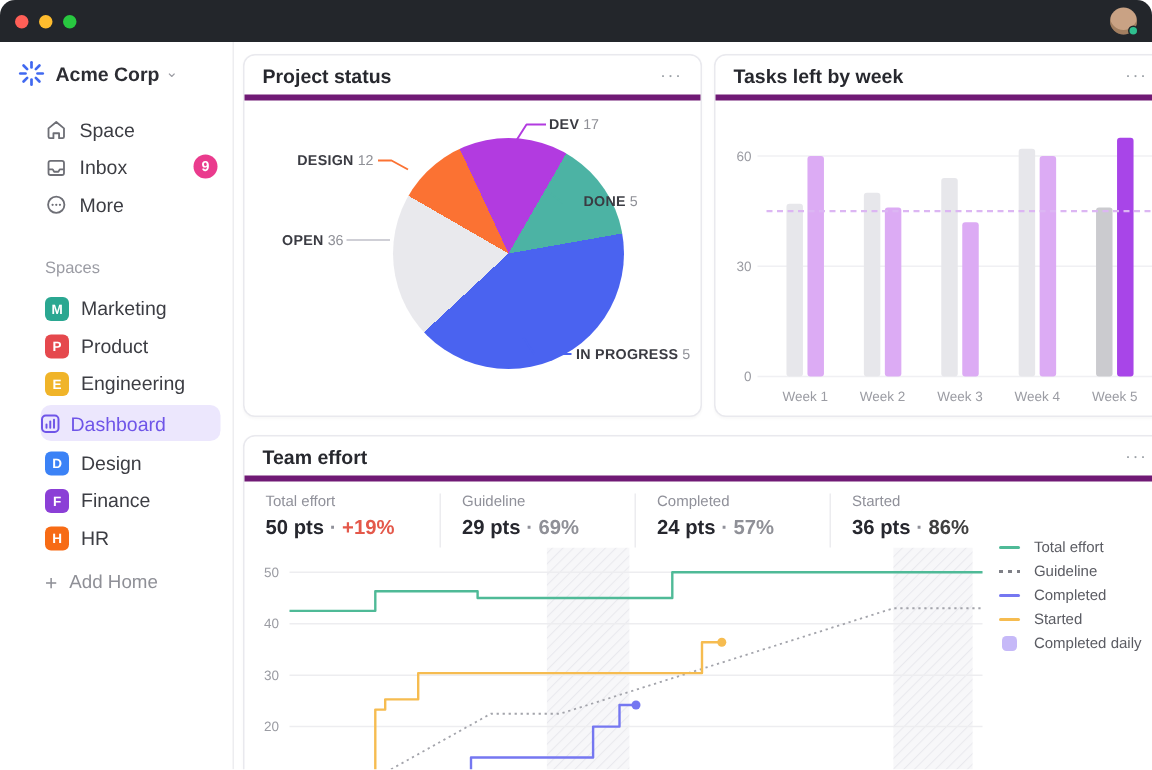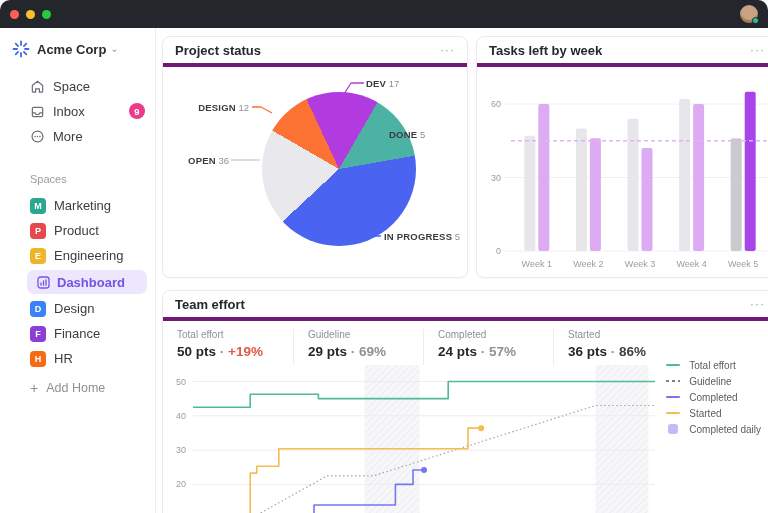--- a/index.html
+++ b/index.html
@@ -28,21 +28,21 @@
   .nav { padding:6px 0 0 0; }
   .nav-item { display:flex; align-items:center; height:25px; padding-left:30px; font-size:13px; color:#3c3d43; cursor:pointer; position:relative; }
   .nav-item .nico { width:15px; height:15px; margin-right:8px; color:#6e6f76; }
   .badge { position:absolute; right:10px; top:4px; background:#ea3b8d; color:#fff; font-size:9.5px; font-weight:bold;
            min-width:16px; height:16px; border-radius:9px; display:flex; align-items:center; justify-content:center; padding:0 4px; }
   .section-label { font-size:11px; color:#9b9ca4; padding:24px 0 8px 30px; }
   .space-item { display:flex; align-items:center; height:25px; padding-left:30px; font-size:13px; color:#3c3d43; cursor:pointer; }
   .space-avatar { width:16px; height:16px; border-radius:4px; color:#fff; font-size:9px; font-weight:bold;
                   display:flex; align-items:center; justify-content:center; margin-right:8px; flex:none; }
   .active-pill { margin:2px 8px 2px 27px; height:24px; border-radius:7px; background:#ece7fd; display:flex; align-items:center;
-                 padding-left:10px; color:#6f55e8; font-size:13px; font-weight:bold; cursor:pointer; }
+                 padding-left:0; color:#6f55e8; font-size:13px; font-weight:normal; cursor:pointer; }
   .active-pill .dico { margin-right:7px; }
   .add-space { display:flex; align-items:center; height:25px; padding-left:30px; font-size:12.5px; color:#8f9097; cursor:pointer; margin-top:4px; }
   .add-space .plus { font-size:14px; margin-right:8px; color:#8f9097; }
 
   
   .cards-row { display:flex; gap:8px; }
   .card { background:#fff; border:1px solid #e9e9ee; border-radius:8px; box-shadow:0 1px 2px rgba(20,20,40,.03); }
   .card-head { height:30px; display:flex; align-items:center; justify-content:space-between; padding:0 12px; border-bottom:4px solid #701a75; }
   .card-title { font-size:13px; font-weight:bold; color:#27282e; }
   .card-menu { color:#9ba0a6; font-size:12px; letter-spacing:1px; cursor:pointer; line-height:1; }

